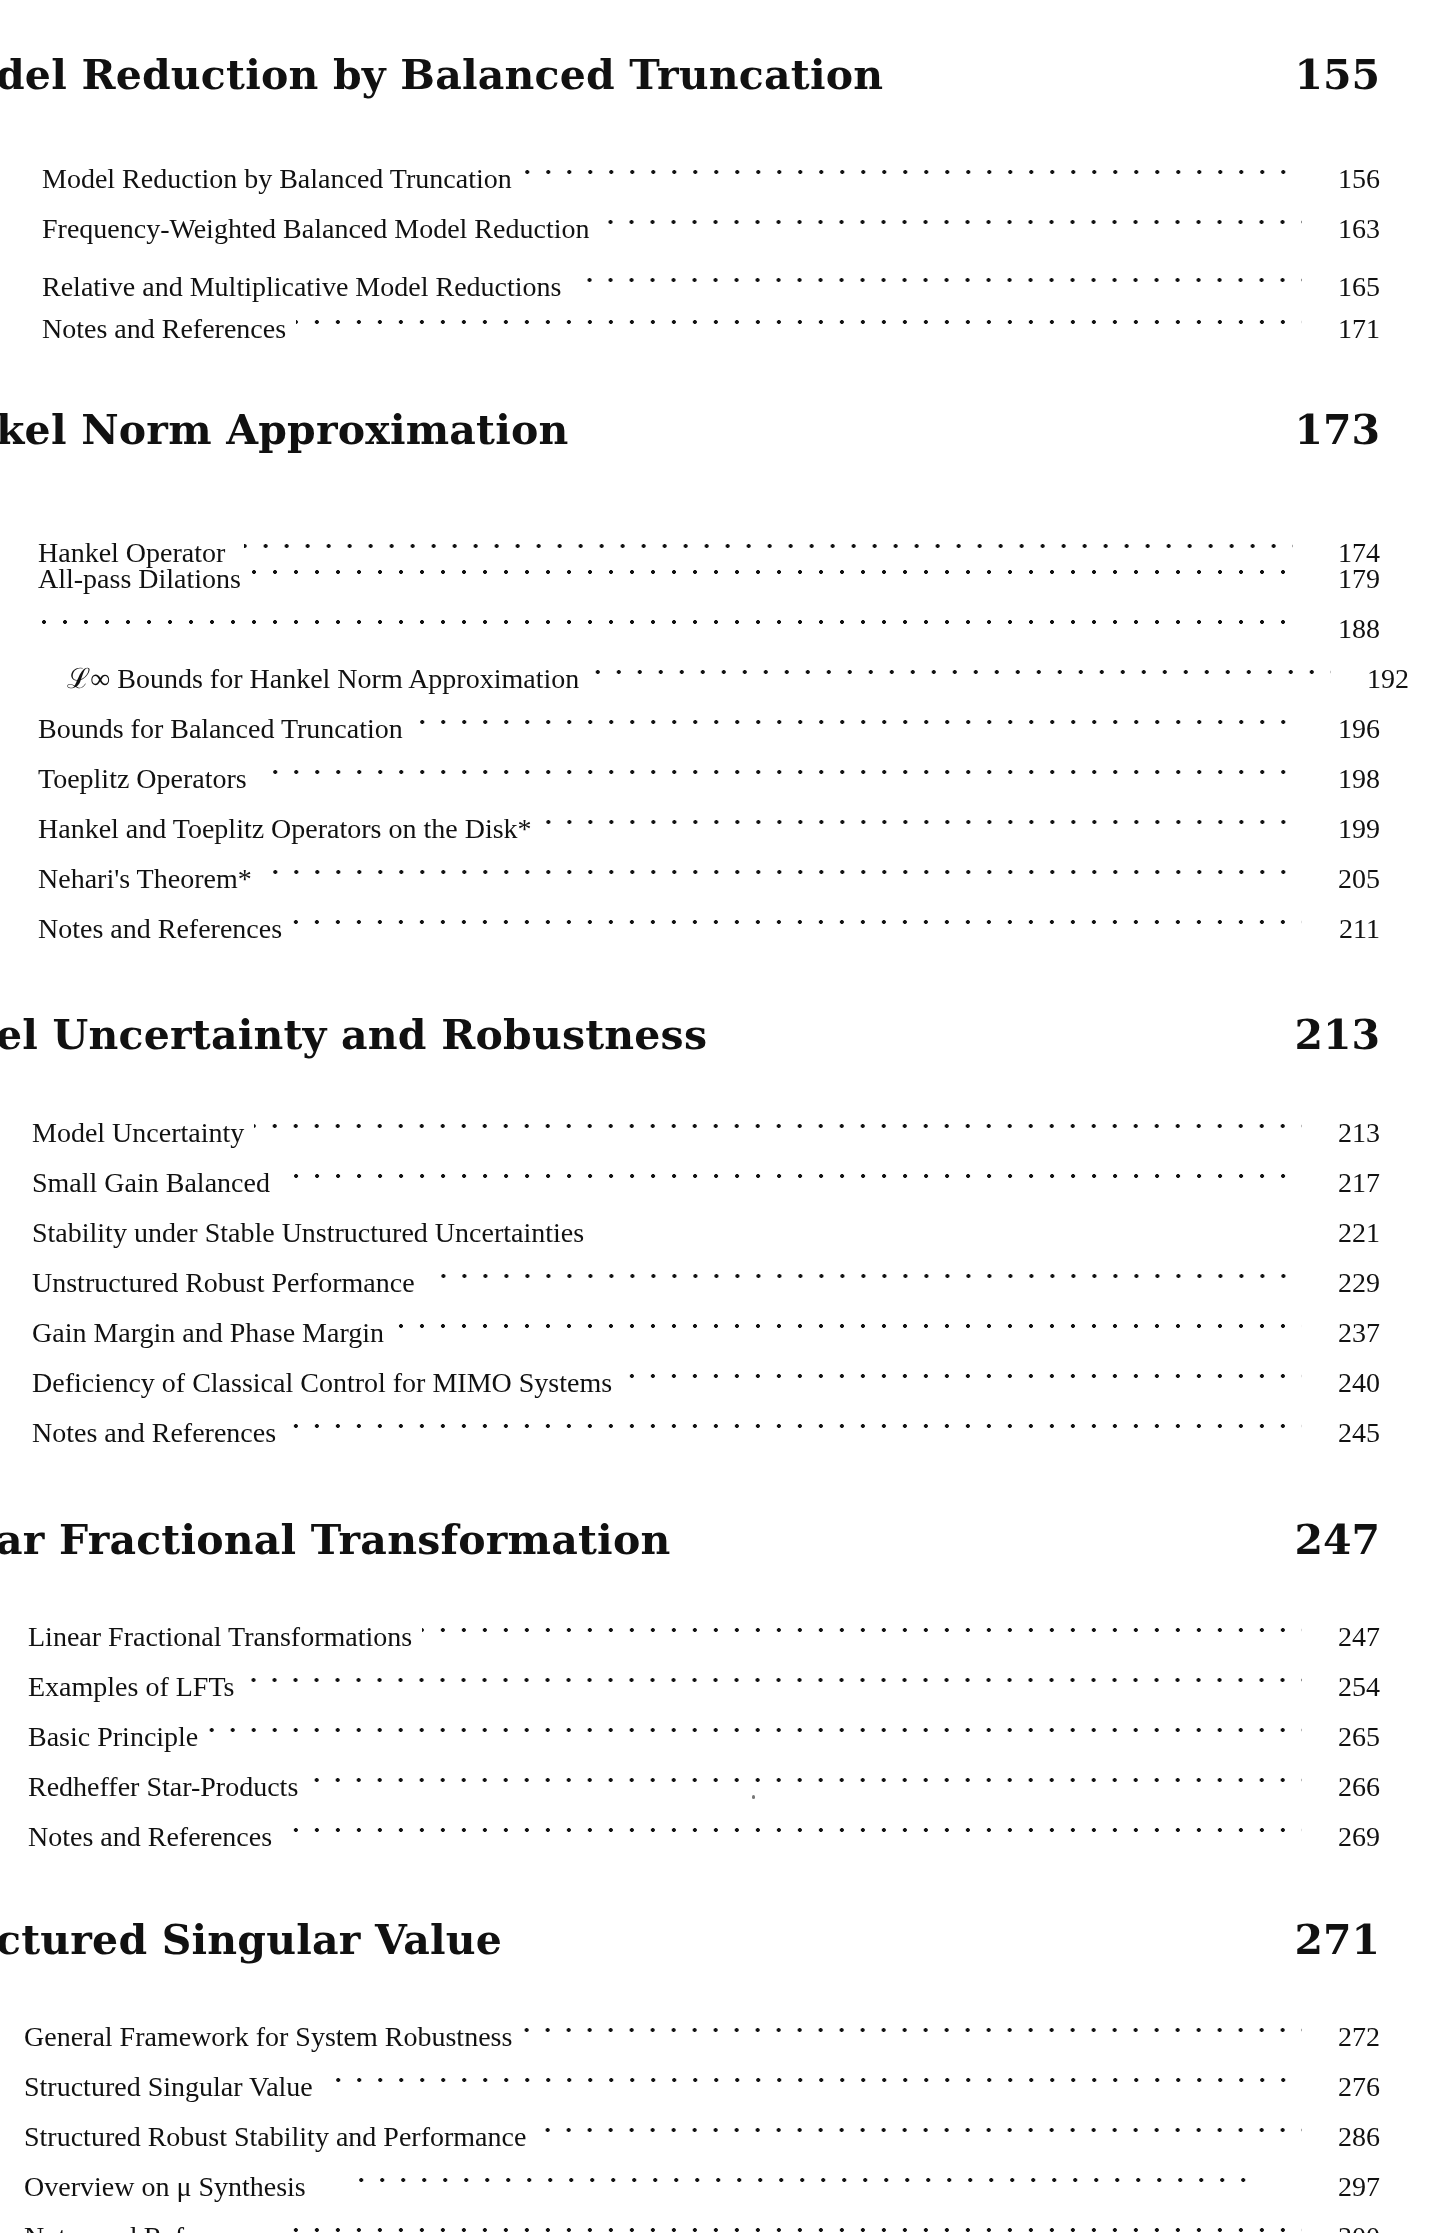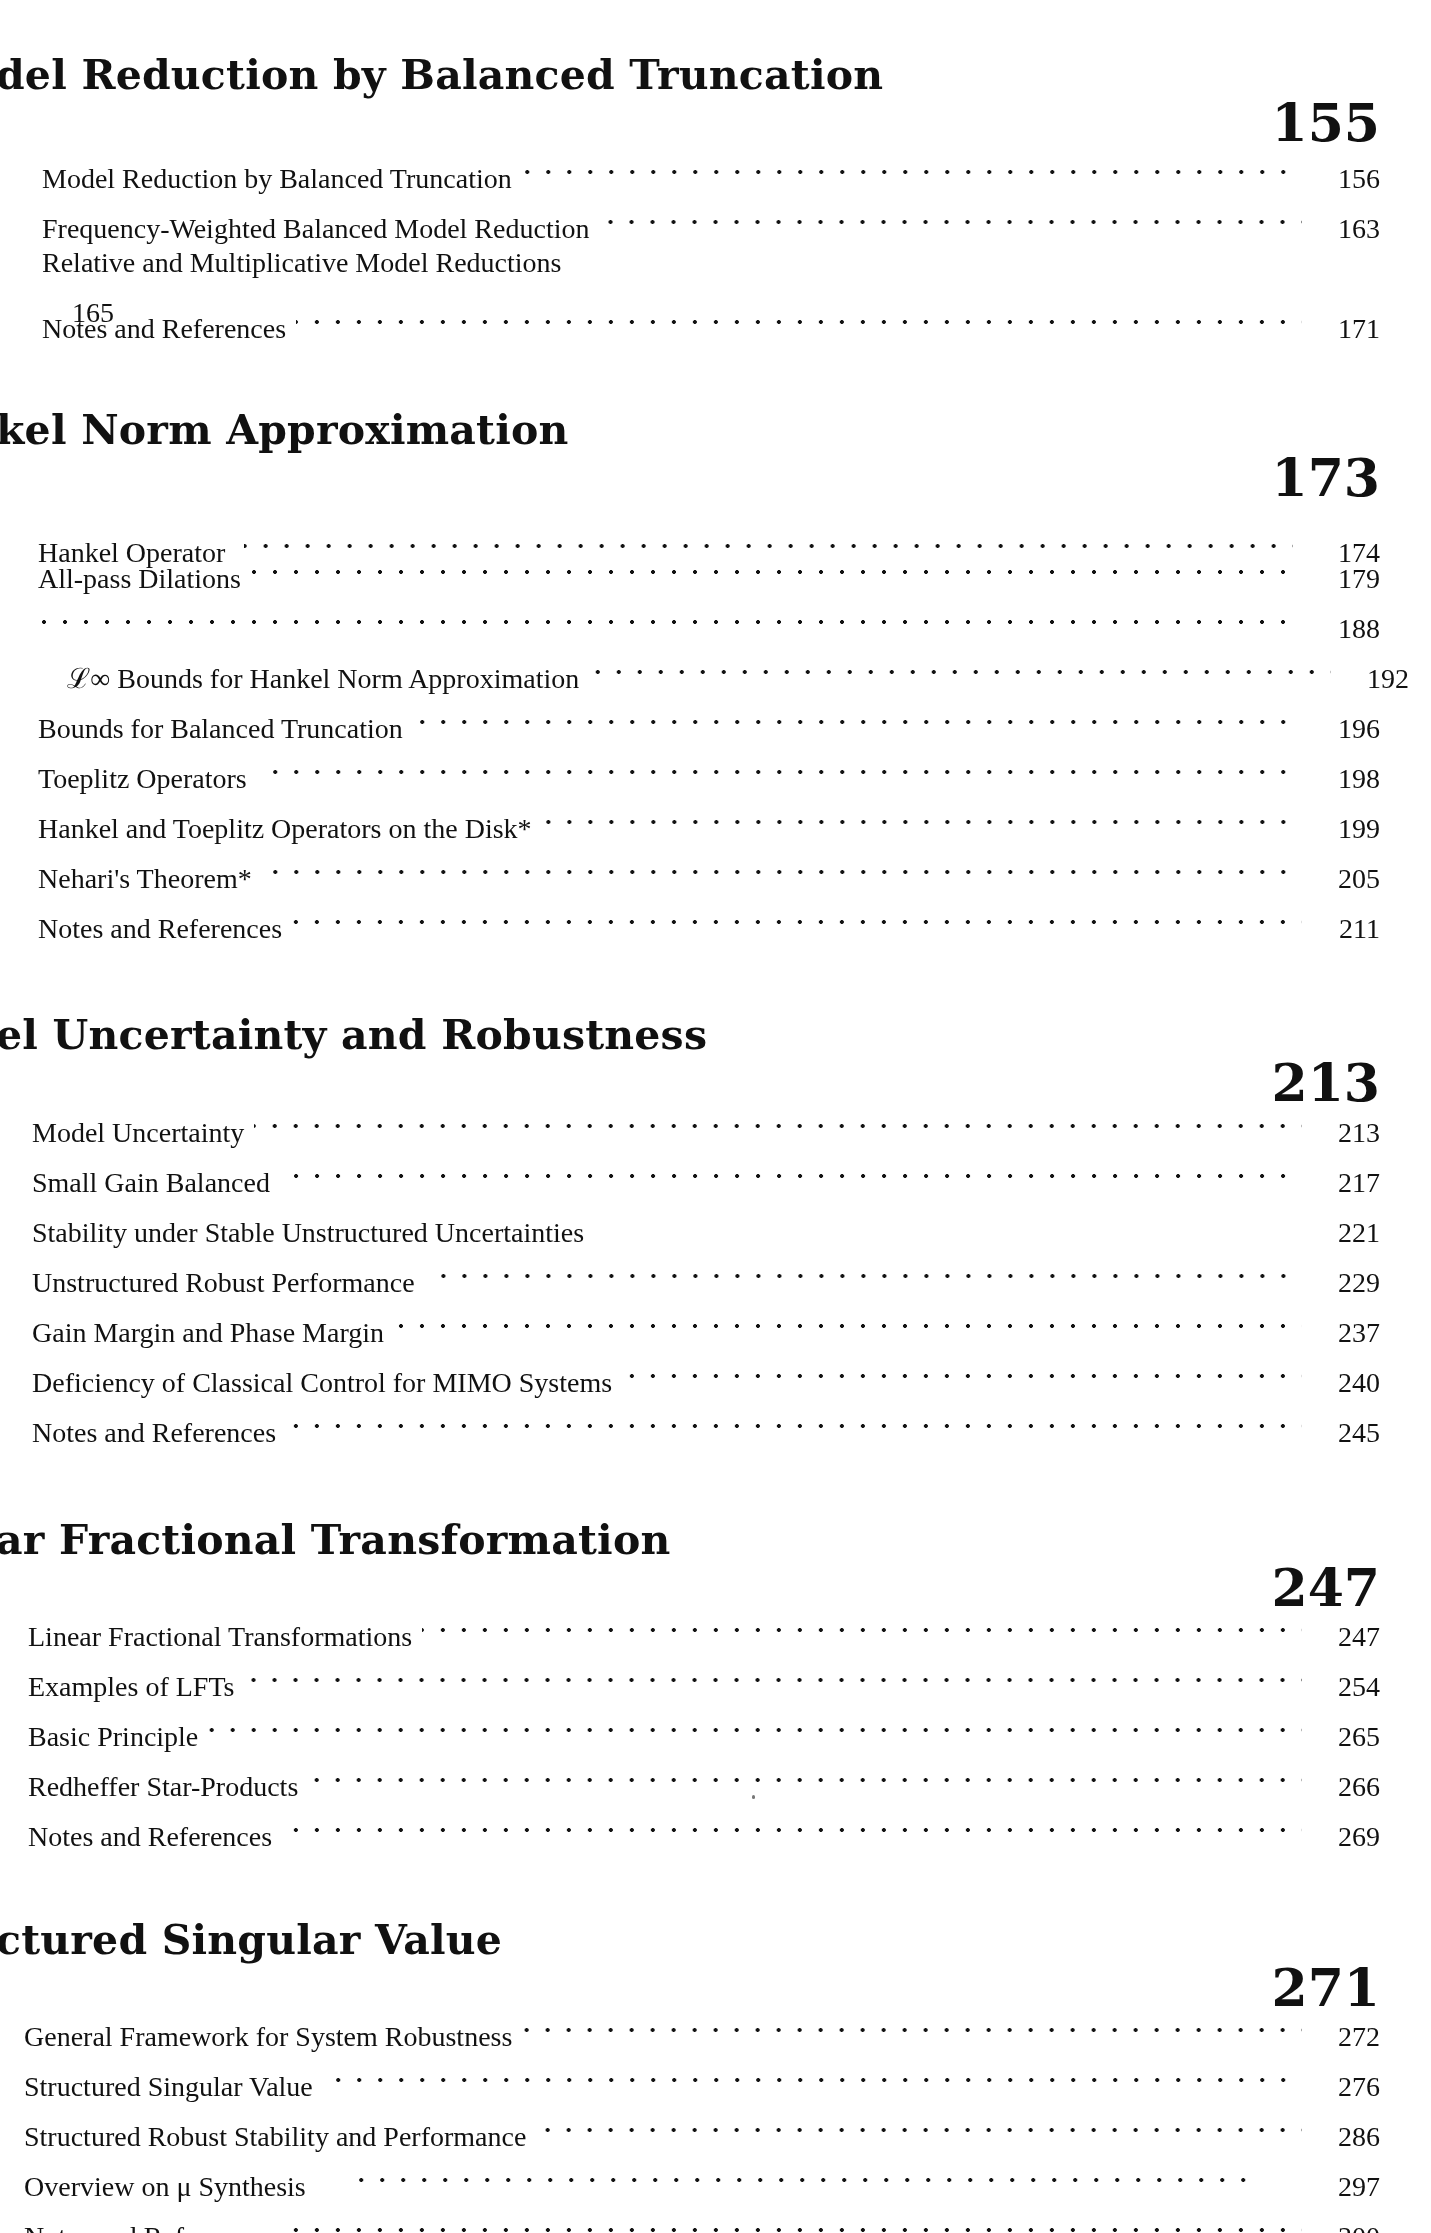--- a/index.html
+++ b/index.html
@@ -37,24 +37,23 @@
       line-height: 60px;
       white-space: nowrap;
       letter-spacing: 0.2px;
     }
     .chapter-page {
       position: absolute;
       right: 0;
       top: 0;
       font-family: "DejaVu Serif", "Liberation Serif", serif;
       font-weight: bold;
-      font-size: 52px;
+      font-size: 41px;
       line-height: 60px;
       text-align: right;
-      margin-top: 48px;
     }
     .section {
       position: absolute;
       height: 50px;
       display: flex;
       align-items: baseline;
       font-family: "Liberation Serif", "DejaVu Serif", serif;
       font-size: 28px;
       line-height: 50px;
       white-space: nowrap;
@@ -107,21 +106,21 @@
 <div class="section" style="left:42px; width:1338px; top:138px;">
   <span class="section-title">Model Reduction by Balanced Truncation</span>
   <span class="leader"></span>
   <span class="section-page">156</span>
 </div>
 <div class="section" style="left:42px; width:1338px; top:188px;">
   <span class="section-title">Frequency-Weighted Balanced Model Reduction</span>
   <span class="leader"></span>
   <span class="section-page">163</span>
 </div>
-<div class="section" style="left:42px; width:1338px; top:238px;flex-direction:column;">
+<div class="section" style="left:42px; width:1338px; top:246px;">
   <span class="section-title">Relative and Multiplicative Model Reductions</span>
   <span class="leader"></span>
   <span class="section-page">165</span>
 </div>
 <div class="section" style="left:42px; width:1338px; top:288px;">
   <span class="section-title">Notes and References</span>
   <span class="leader"></span>
   <span class="section-page">171</span>
 </div>
 

